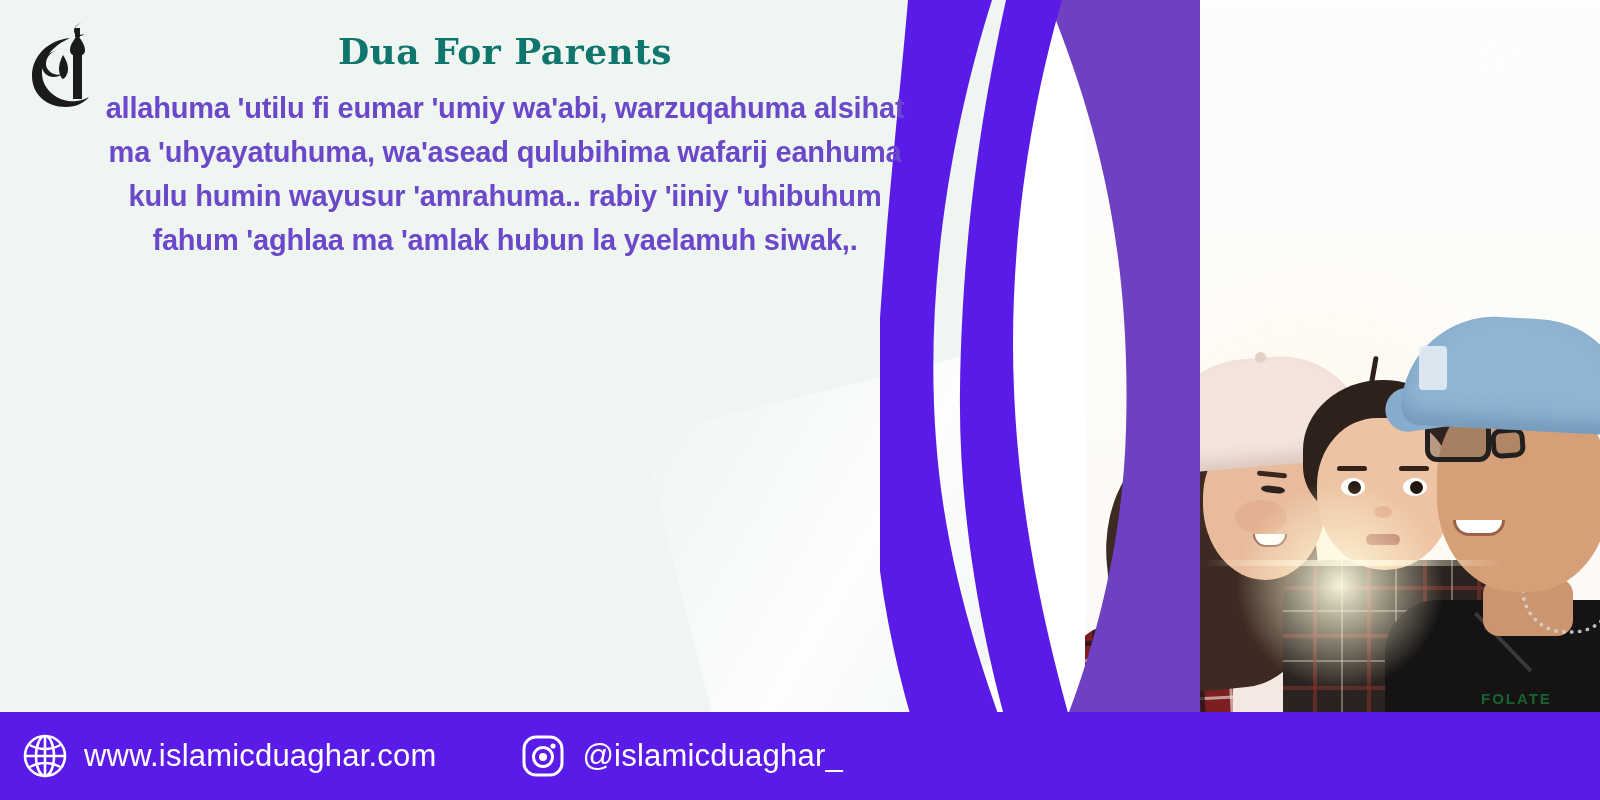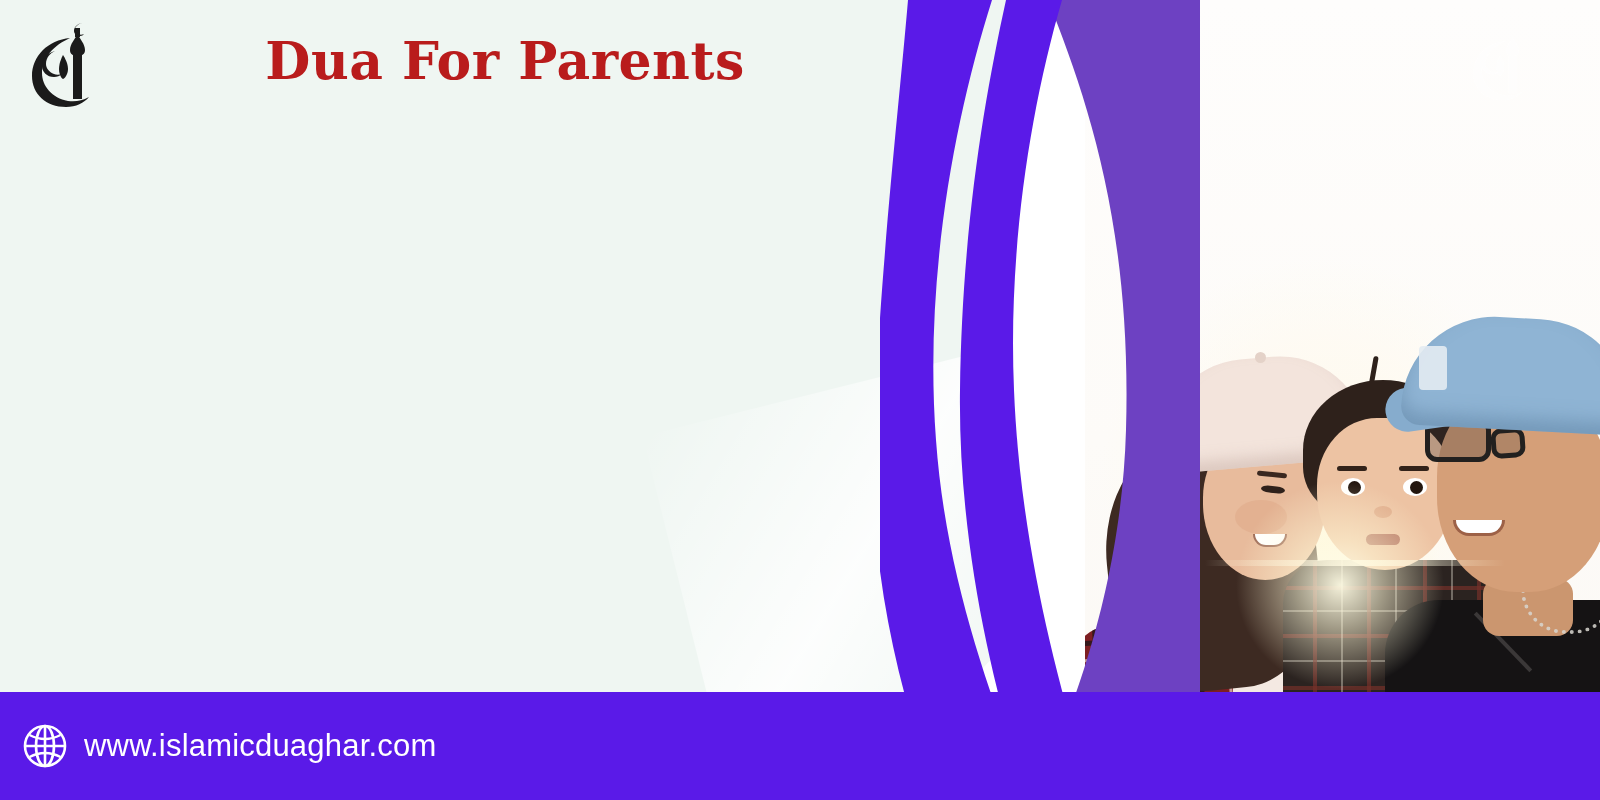--- a/index.html
+++ b/index.html
@@ -105,40 +105,40 @@
   .sunstreak{ position:absolute; left:120px; top:560px; width:300px; height:6px;
               background:linear-gradient(90deg, rgba(255,255,255,0), rgba(255,250,225,.9), rgba(255,255,255,0));
               pointer-events:none; }
 
   
   #ribbons { position:absolute; left:880px; top:0; width:320px; height:800px; z-index:3; pointer-events:none; }
 
   
   #footer {
     position:absolute; left:0; bottom:0;
-    width:1600px; height:108px;
+    width:1600px; height:88px;
     background:#5a1ae8;
     z-index:6;
     display:flex; align-items:center;
   }
   .foot-item { display:flex; align-items:center; gap:16px; color:#ffffff; }
   #foot-web { margin-left:22px; }
   #foot-ig  { margin-left:84px; }
   .foot-label { font-size:31px; font-weight:400; letter-spacing:.2px; color:#fff; white-space:nowrap; }
 
   
   #logo { position:absolute; left:26px; top:22px; z-index:5; }
   #watermark { position:absolute; left:1468px; top:26px; z-index:4; opacity:.45; }
 
   
   #content { position:absolute; left:0; top:0; width:1010px; z-index:5; }
   #page-title {
     text-align:center; margin-top:30px;
     font-family:"DejaVu Serif", serif;
-    font-size:52px; font-weight:700; color:#b91c1c;
+    font-size:36px; font-weight:700; color:#0f766e;
     letter-spacing:.5px;
   }
   #sub-title {
     text-align:center; margin-top:18px;
     font-size:47px; font-weight:700; color:#6b35cf;
     letter-spacing:-.5px;
   }
   #translit {
     margin:14px 104px 0 104px;
     text-align:center;
@@ -261,32 +261,42 @@
   <svg id="watermark" width="64" height="76" viewBox="0 0 74 86">
     <path fill="#ffffff" d="M44,16 C22,18 6,34 6,54 C6,72 20,85 40,85 C50,85 58,81 63,75 C56,79 49,80 42,79 C26,76 16,64 16,51 C16,36 28,23 44,16 Z"></path>
     <path fill="#ffffff" d="M29,29 C21,31 16,37 16,44 C16,50 21,55 28,55 C31,55 34,54 36,52 C33,53 30,53 28,52 C23,50 20,46 20,42 C20,36 24,31 29,29 Z"></path>
     <path fill="#ffffff" d="M33,47 C33,40 37,33 37,33 C37,33 42,40 42,47 C42,53 38,57 37,57 C36,57 33,53 33,47 Z"></path>
     <rect fill="#ffffff" x="47" y="33" width="9" height="44"></rect>
     <path fill="#ffffff" d="M51.5,12 C49,17 44,22 44,28 C44,32 47,34 51.5,34 C56,34 59,32 59,28 C59,22 54,17 51.5,12 Z"></path>
   </svg>
 
   <div id="content">
     <h1 id="page-title">Dua For Parents</h1>
+    <p id="translit">allahuma 'utilu fi eumar 'umiy wa'abi, warzuqahuma alsihat ma 'uhyayatuhuma, wa'asead qulubihima wafarij eanhuma kulu humin wayusur 'amrahuma.. rabiy 'iiniy 'uhibuhum fahum 'aghlaa ma 'amlak hubun la yaelamuh siwak,.</p>
   </div>
 
   <div id="footer">
 
     <div id="foot-web" class="foot-item">
       <svg width="46" height="46" viewBox="0 0 46 46">
         <circle cx="23" cy="23" r="20" fill="none" stroke="#fff" stroke-width="2.6"></circle>
         <ellipse cx="23" cy="23" rx="9" ry="20" fill="none" stroke="#fff" stroke-width="2.6"></ellipse>
         <line x1="3" y1="23" x2="43" y2="23" stroke="#fff" stroke-width="2.6"></line>
         <line x1="23" y1="3" x2="23" y2="43" stroke="#fff" stroke-width="2.6"></line>
         <path d="M7.5,12 Q23,20 38.5,12" fill="none" stroke="#fff" stroke-width="2.4"></path>
         <path d="M7.5,34 Q23,26 38.5,34" fill="none" stroke="#fff" stroke-width="2.4"></path>
       </svg>
       <span class="foot-label">www.islamicduaghar.com</span>
     </div>
 
+    <div id="foot-ig" class="foot-item">
+      <svg width="46" height="46" viewBox="0 0 46 46">
+        <rect x="4" y="4" width="38" height="38" rx="12" ry="12" fill="none" stroke="#fff" stroke-width="3"></rect>
+        <circle cx="23" cy="24" r="9.5" fill="none" stroke="#fff" stroke-width="3"></circle>
+        <circle cx="23" cy="24" r="4" fill="#fff"></circle>
+        <circle cx="33" cy="13" r="2.6" fill="#fff"></circle>
+      </svg>
+      <span class="foot-label">@islamicduaghar_</span>
+    </div>
 
   </div>
 
 </div>
 
 </body></html>

